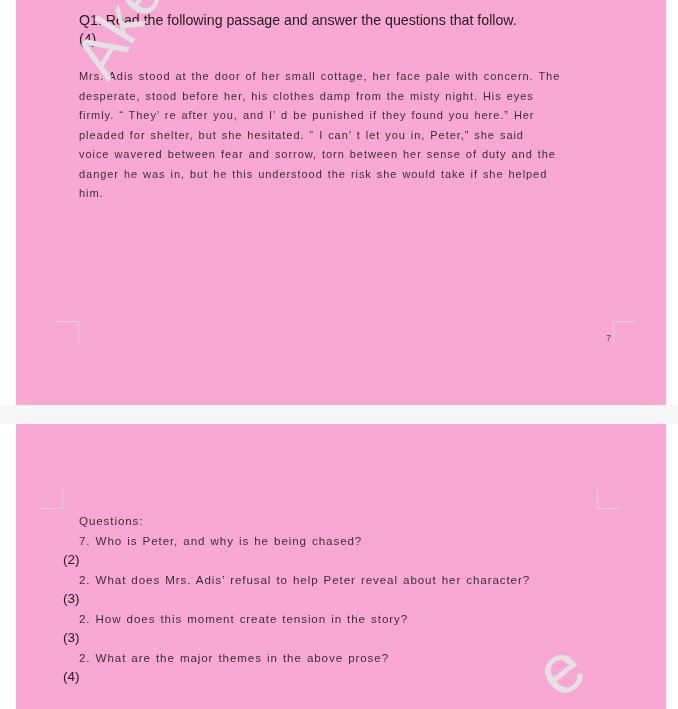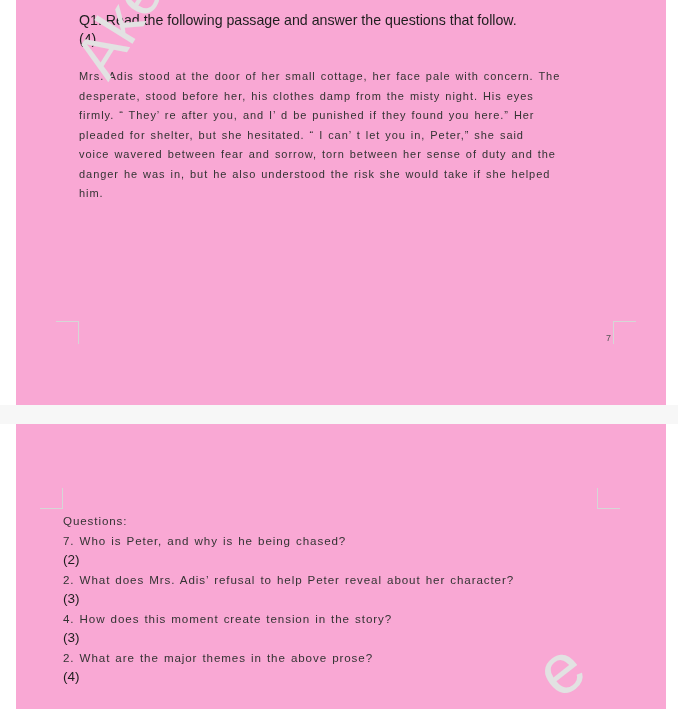--- a/index.html
+++ b/index.html
@@ -15,21 +15,21 @@
              letter-spacing:0.95px; word-spacing:1px; line-height:19.5px; color:#333; }
   .pline { white-space:nowrap; }
   .corner { position:absolute; border-color:#d6d6d6; border-style:solid; border-width:0; }
   .c-tl1 { left:40px; top:321px; width:22px; height:22px; border-top-width:1px; border-right-width:1px; }
   .c-tr1 { left:597px; top:321px; width:22px; height:22px; border-top-width:1px; border-left-width:1px; }
   .c-bl2 { left:40px; top:488px; width:22px; height:20px; border-bottom-width:1px; border-right-width:1px; }
   .c-br2 { left:597px; top:488px; width:22px; height:20px; border-bottom-width:1px; border-left-width:1px; }
   .pagenum { position:absolute; left:590px; top:333px; font-size:9px; color:#555; }
   .questions { position:absolute; left:63px; top:511px; width:560px; font-size:11.6px;
                line-height:19.5px; color:#333; }
-  .qline { white-space:nowrap; letter-spacing:0.9px; word-spacing:1px; }
+  .qline { white-space:nowrap; letter-spacing:0.9px; word-spacing:1px;margin-left:16px; }
   .marks { white-space:nowrap; font-size:13.5px; color:#1e1e1e; letter-spacing:0; }
   .wm { position:absolute; color:#e2e2e2; font-family:"Liberation Sans", sans-serif;
         pointer-events:none; white-space:nowrap; }
   .wm1 { left:60px; top:52px; font-size:62px; transform:rotate(-58deg); transform-origin:left top; }
   .wm2 { left:520px; top:650px; font-size:70px; transform:rotate(-38deg); transform-origin:left top; }
 </style>
 </head>
 <body>
 
 <div class="page page1">
@@ -37,41 +37,41 @@
     <div>Q1. Read the following passage and answer the questions that follow.</div>
     <div>(4)</div>
   </div>
 
   <div class="passage">
     <div class="pline">Mrs. Adis stood at the door of her small cottage, her face pale with concern. The</div>
     <div class="pline">desperate, stood before her, his clothes damp from the misty night. His eyes</div>
     <div class="pline">firmly. “ They’ re after you, and I’ d be punished if they found you here.”  Her</div>
     <div class="pline">pleaded for shelter, but she hesitated. “ I can’ t let you in, Peter,”  she said</div>
     <div class="pline">voice wavered between fear and sorrow, torn between her sense of duty and the</div>
-    <div class="pline">danger he was in, but he also understood the risk she would take if she helped</div>
+    <div class="pline">danger he was in, but he this understood the risk she would take if she helped</div>
     <div class="pline">him.</div>
   </div>
 
   <div class="corner c-tl1"></div>
   <div class="corner c-tr1"></div>
   <div class="pagenum">7</div>
 </div>
 
 <div class="gap"></div>
 
 <div class="page page2"></div>
 <div class="corner c-bl2"></div>
 <div class="corner c-br2"></div>
 
 <div class="questions">
   <div class="qline">Questions:</div>
   <div class="qline">7. Who is Peter, and why is he being chased?</div>
   <div class="marks">(2)</div>
   <div class="qline">2. What does Mrs. Adis’  refusal to help Peter reveal about her character?</div>
   <div class="marks">(3)</div>
-  <div class="qline">4. How does this moment create tension in the story?</div>
+  <div class="qline">2. How does this moment create tension in the story?</div>
   <div class="marks">(3)</div>
   <div class="qline">2. What are the major themes in the above prose?</div>
   <div class="marks">(4)</div>
 </div>
 
 <div class="wm wm1">Akemi</div>
 <div class="wm wm2">e</div>
 
 </body></html>

